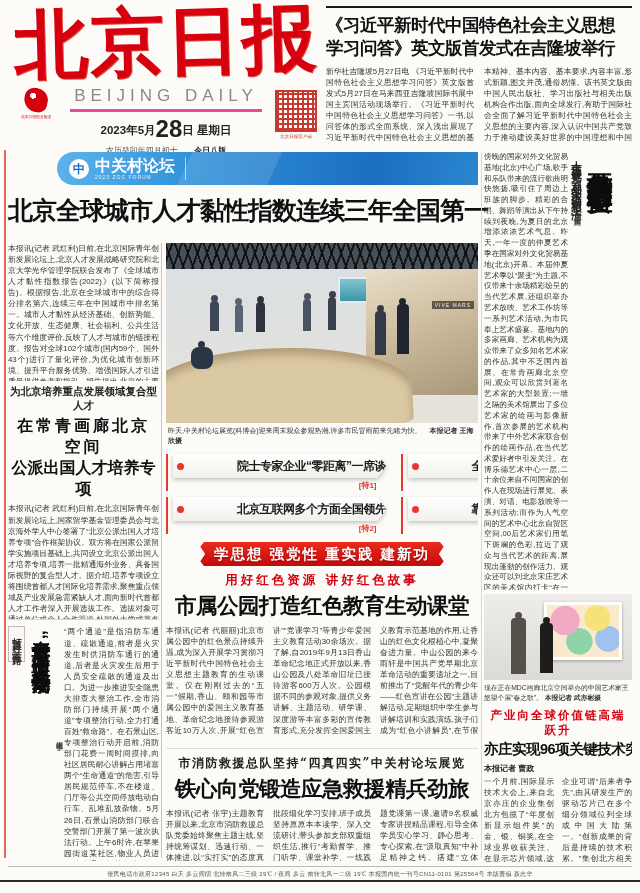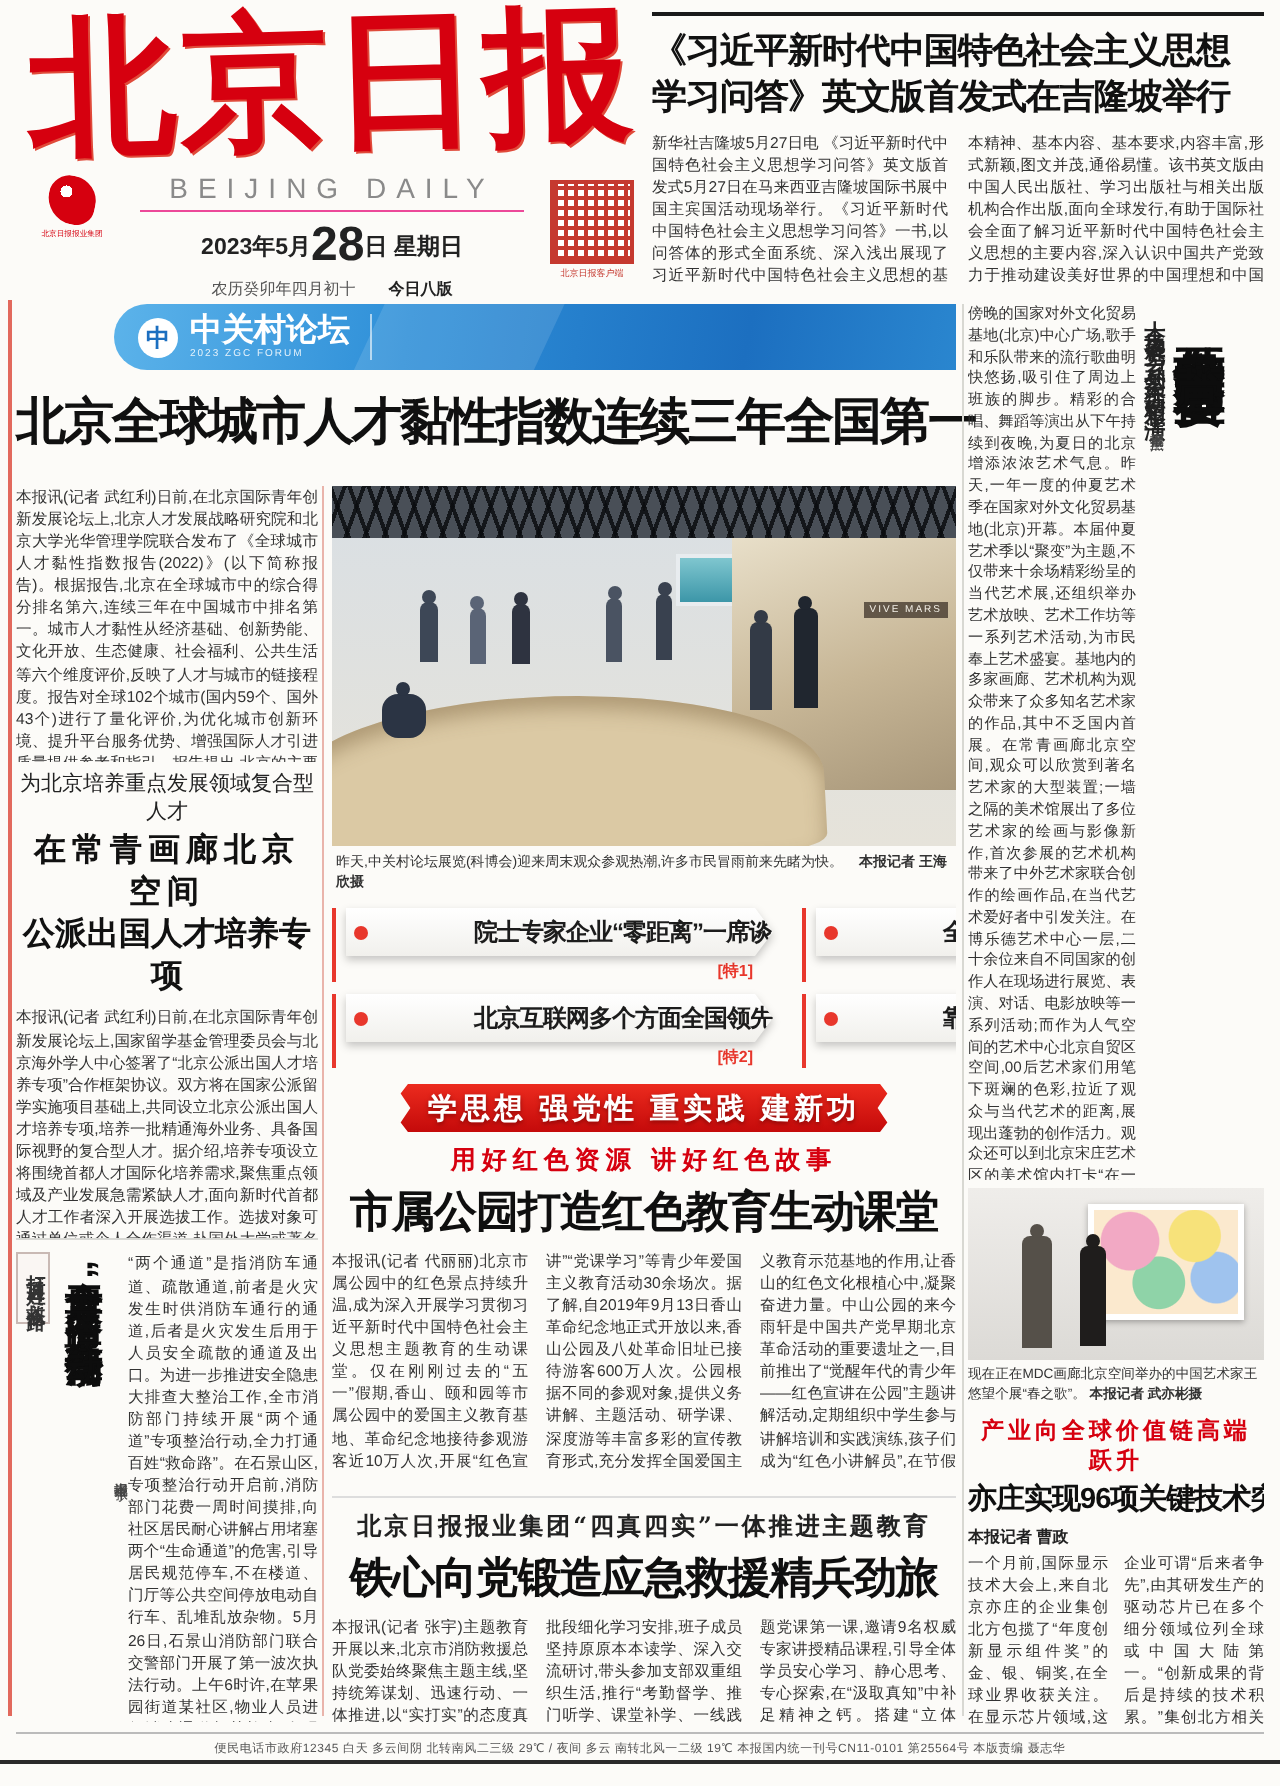--- a/index.html
+++ b/index.html
@@ -8,21 +8,21 @@
   .bodytext{font-size:7.8px;line-height:1.42;color:#333;text-align:justify;overflow:hidden;}
   .bodytext::first-letter{}
   
   #masthead{position:absolute;left:8px;top:4px;width:312px;height:144px;}
   #brand{font-family:"DejaVu Serif",serif;font-weight:900;font-size:74px;line-height:1;color:#d6000f;letter-spacing:2px;transform:rotate(-1.5deg);text-shadow:1px 1px 0 #e04a3a;white-space:nowrap;margin-left:6px;}
   #mast-bottom{display:flex;align-items:flex-start;margin-top:8px;}
   #group-logo{width:40px;text-align:center;margin:2px 4px 0 8px;}
   #group-emblem{width:24px;height:24px;margin:0 auto;background:radial-gradient(circle at 35% 35%,#fff 0 3px,transparent 3px),#d6000f;border-radius:45% 55% 40% 60%;transform:rotate(12deg);}
   #group-name{font-size:4.5px;color:#d6000f;margin-top:2px;white-space:nowrap;transform:scale(.85);}
   #dateblock{flex:1;text-align:center;}
-  #en-title{font-size:14px;letter-spacing:5px;color:#8a8a8a;border-bottom:1px solid #ec4899;padding-bottom:3px;margin:0 10px;}
+  #en-title{font-size:17px;letter-spacing:5px;color:#8a8a8a;border-bottom:3px solid #ec4899;padding-bottom:3px;margin:0 10px;}
   #dateline{font-weight:bold;font-size:11.5px;margin-top:3px;color:#222;}
   #dateline .big{font-size:24px;font-weight:bold;vertical-align:-3px;}
   #lunarline{font-size:8px;color:#555;margin-top:2px;font-family:"DejaVu Serif",serif;}
   #lunarline b{margin-left:14px;font-family:"Liberation Sans",sans-serif;color:#222;}
   #qrblock{width:48px;text-align:center;margin-top:4px;}
   #qr{width:38px;height:38px;margin:0 auto;border:2px solid #c5392f;background:
      repeating-linear-gradient(0deg,#c5392f 0 2px,transparent 2px 5px),
      repeating-linear-gradient(90deg,#c5392f 0 2px,#fff 2px 5px);}
   #qr-caption{font-size:4.5px;color:#c5392f;margin-top:2px;white-space:nowrap;}
   
@@ -39,21 +39,21 @@
   .banner-logo-txt .t1{font-size:16px;font-weight:bold;}
   .banner-logo-txt .t2{font-size:5px;opacity:.85;letter-spacing:1px;}
   #banner-slogan{line-height:1.1;}
   #banner-slogan .s1{font-size:15px;font-weight:900;letter-spacing:4px;}
   #banner-slogan .s2{font-size:6.5px;opacity:.9;letter-spacing:.5px;}
   
   #leadline{position:absolute;left:8px;top:194px;width:470px;text-align:right;font-size:25px;font-weight:900;letter-spacing:-1px;color:#101010;white-space:nowrap;}
   
   #leftcol{position:absolute;left:8px;top:243px;width:151px;height:618px;overflow:hidden;}
   #lead-body{height:138px;margin-bottom:4px;}
-  #a2-kicker{font-size:10.5px;font-weight:normal;text-align:center;color:#222;margin:4px 0 2px;}
+  #a2-kicker{font-size:10.5px;font-weight:bold;text-align:center;color:#222;margin:4px 0 2px;}
   #a2-title{font-size:16px;font-weight:900;text-align:center;line-height:1.32;color:#111;}
   #a2-title .l1{display:block;letter-spacing:3px;}
   #a2-title .l2{display:block;letter-spacing:0;font-family:Liberation Serif, serif;}
   #a2-body{height:112px;margin-top:4px;border-bottom:1px solid #d8d8d4;padding-bottom:4px;}
   
   #vart{display:flex;height:268px;margin-top:6px;}
   #vart-side{display:flex;flex-direction:column;justify-content:space-between;margin-right:3px;}
   .vside{writing-mode:vertical-rl;font-size:9.5px;font-weight:bold;color:#333;letter-spacing:2px;border:1px solid #c9b9b4;padding:3px 1px;background:#faf6f3;}
   #vart-title{writing-mode:vertical-rl;font-size:19px;font-weight:900;color:#0d0d0d;letter-spacing:1px;line-height:1.05;margin:0 3px;}
   #vart-byline{writing-mode:vertical-rl;font-size:7px;color:#444;margin-top:110px;}
@@ -249,21 +249,21 @@
         <div class="teaser-ref">[特4]</div>
       </div>
     </div>
 
     <div id="ribbon">学思想 强党性 重实践 建新功</div>
 
     <div class="kicker-red">用好红色资源 讲好红色故事</div>
     <div class="mid-title">市属公园打造红色教育生动课堂</div>
     <div id="park-body" class="bodytext cols3">本报讯(记者 代丽丽)北京市属公园中的红色景点持续升温,成为深入开展学习贯彻习近平新时代中国特色社会主义思想主题教育的生动课堂。仅在刚刚过去的“五一”假期,香山、颐和园等市属公园中的爱国主义教育基地、革命纪念地接待参观游客近10万人次,开展“红色宣讲”“党课学习”等青少年爱国主义教育活动30余场次。据了解,自2019年9月13日香山革命纪念地正式开放以来,香山公园及八处革命旧址已接待游客600万人次。公园根据不同的参观对象,提供义务讲解、主题活动、研学课、深度游等丰富多彩的宣传教育形式,充分发挥全国爱国主义教育示范基地的作用,让香山的红色文化根植心中,凝聚奋进力量。中山公园的来今雨轩是中国共产党早期北京革命活动的重要遗址之一,目前推出了“觉醒年代的青少年——红色宣讲在公园”主题讲解活动,定期组织中学生参与讲解培训和实践演练,孩子们成为“红色小讲解员”,在节假日为参观游客讲述来今雨轩的红色故事。(下转第二版)</div>
 
-    <div id="fire-kicker">北京日报报业集团“四真四实”一体推进主题教育</div>
+    <div id="fire-kicker">市消防救援总队坚持“四真四实”中关村论坛展览</div>
     <div class="mid-title">铁心向党锻造应急救援精兵劲旅</div>
     <div id="fire-body" class="bodytext cols3">本报讯(记者 张宇)主题教育开展以来,北京市消防救援总队党委始终聚焦主题主线,坚持统筹谋划、迅速行动、一体推进,以“实打实”的态度真抓实干,推动主题教育走深走实、见行见效。学习“用真功”,实行“精细化”安排,总队党委专题研究部署,分层次、分批段细化学习安排,班子成员坚持原原本本读学、深入交流研讨,带头参加支部双重组织生活,推行“考勤督学、推门听学、课堂补学、一线践学”机制,有效化解工学矛盾。依托“系统化”培训,在北京大学举办支队级领导干部研讨班,主要领导带头讲授专题党课第一课,邀请9名权威专家讲授精品课程,引导全体学员安心学习、静心思考、专心探索,在“汲取真知”中补足精神之钙。搭建“立体化”平台,运营主题宣传阵地,为全队编印口袋书,在内网开设“主题教育专栏”,编发“周动态、月点评、工作专刊”10余期,营造浓厚学习氛围。调研“察实情”,实行“清单式”推进,以“一个调研报告”和“课题、问题、问效”三个清单为抓手,围绕6大类35项重点内容,力求在调研中解难题、保安全、促发展。140余名班子成员分片包干、直插一线,集中督导检查火灾隐患大排查大整治成效,全力推动隐患消在萌芽、防范于未然。(下转第二版)</div>
   </div>
 
   <div id="rightcol">
     <div id="art">
       <div id="art-body" class="bodytext">傍晚的国家对外文化贸易基地(北京)中心广场,歌手和乐队带来的流行歌曲明快悠扬,吸引住了周边上班族的脚步。精彩的合唱、舞蹈等演出从下午持续到夜晚,为夏日的北京增添浓浓艺术气息。昨天,一年一度的仲夏艺术季在国家对外文化贸易基地(北京)开幕。本届仲夏艺术季以“聚变”为主题,不仅带来十余场精彩纷呈的当代艺术展,还组织举办艺术放映、艺术工作坊等一系列艺术活动,为市民奉上艺术盛宴。基地内的多家画廊、艺术机构为观众带来了众多知名艺术家的作品,其中不乏国内首展。在常青画廊北京空间,观众可以欣赏到著名艺术家的大型装置;一墙之隔的美术馆展出了多位艺术家的绘画与影像新作,首次参展的艺术机构带来了中外艺术家联合创作的绘画作品,在当代艺术爱好者中引发关注。在博乐德艺术中心一层,二十余位来自不同国家的创作人在现场进行展览、表演、对话、电影放映等一系列活动;而作为人气空间的艺术中心北京自贸区空间,00后艺术家们用笔下斑斓的色彩,拉近了观众与当代艺术的距离,展现出蓬勃的创作活力。观众还可以到北京宋庄艺术区的美术馆内打卡“在一起”微缩艺术展,感受艺术与生活的奇妙相遇。</div>
       <div id="art-mid">
         <div id="art-kicker">十余场展览与一系列艺术活动精彩上演</div>
         <div id="art-byline">本报记者 王广燕</div>

